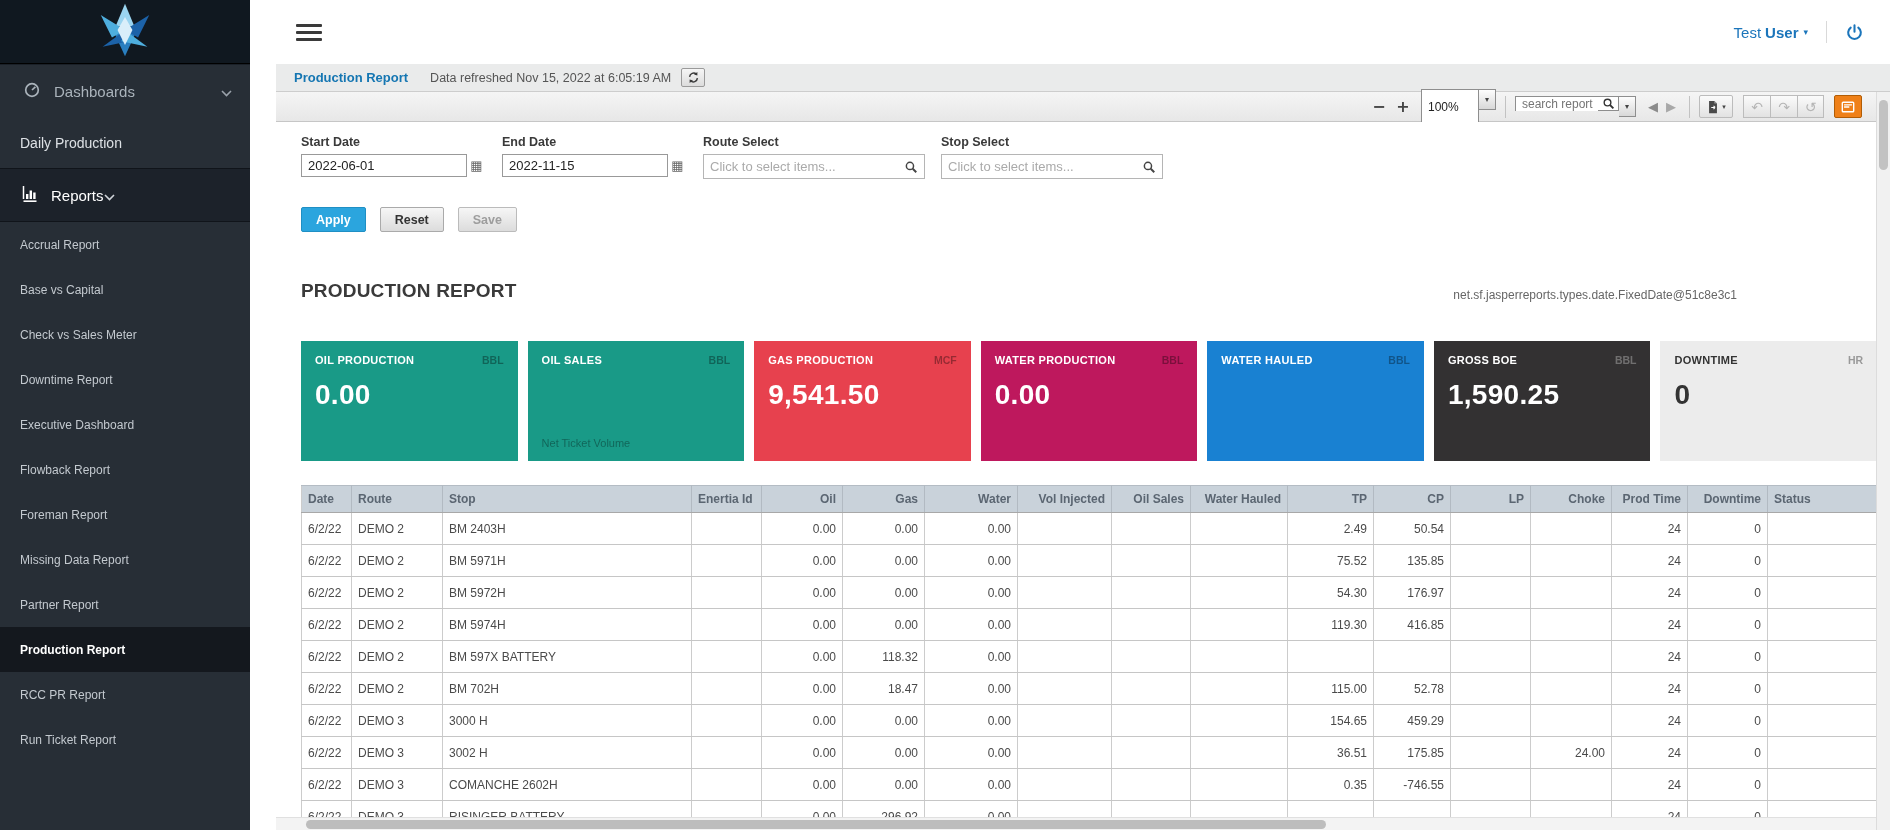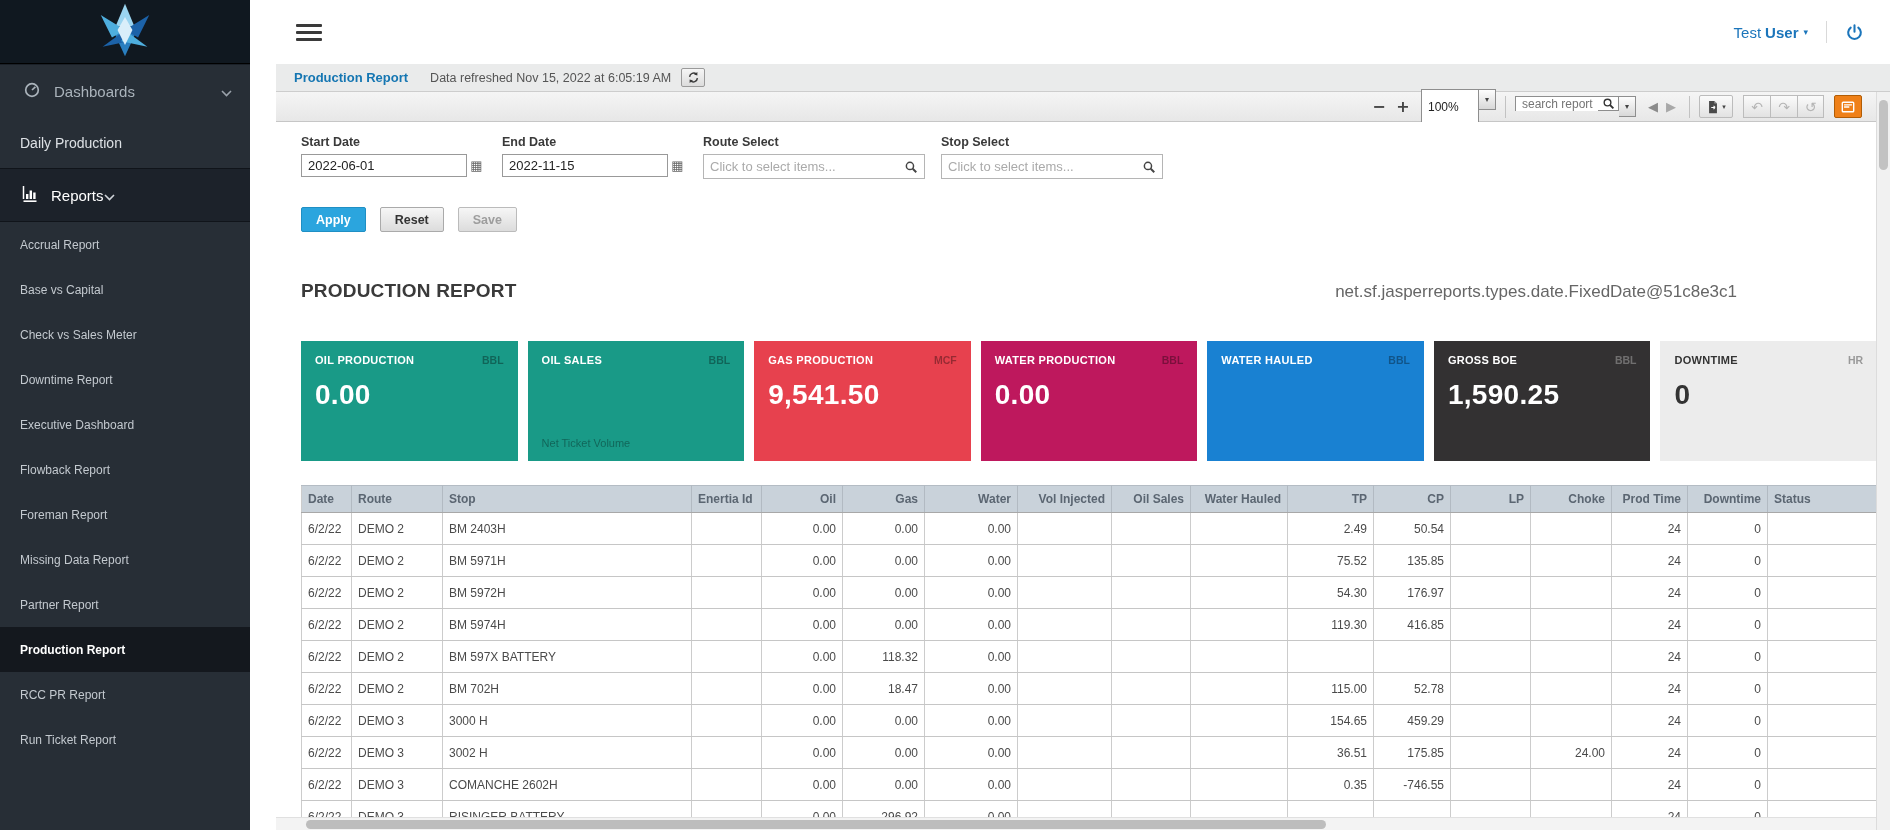--- a/index.html
+++ b/index.html
@@ -73,21 +73,21 @@
   
   .btn-row { display:flex; margin-top:28px; }
   .btn { height:25px; padding:0 14px; font-size:12.5px; font-weight:bold; border-radius:2px; display:flex; align-items:center; cursor:pointer; margin-right:14px; }
   .btn.apply { background:#2ba5de; border:1px solid #1f8fc4; color:#fff; }
   .btn.reset { background:linear-gradient(#f6f6f6,#dcdcdc); border:1px solid #aaa; color:#333; }
   .btn.save { background:linear-gradient(#f6f6f6,#dcdcdc); border:1px solid #bbb; color:#9d9d9d; cursor:default; }
 
   
   .title-row { display:flex; align-items:flex-end; margin-top:48px; height:22px; padding-right:153px; }
   .report-title { font-size:19px; font-weight:bold; color:#3a3a3a; letter-spacing:0.2px; }
-  .param-text { margin-left:auto; font-size:17px; color:#666;margin-top:12px; }
+  .param-text { margin-left:auto; font-size:12px; color:#666;margin-top:12px; }
 
   
   .cards { display:flex; gap:10px; margin-top:39px; margin-right:13px; }
   .card { flex:1; height:120px; position:relative; padding:13px 14px 0 14px; }
   .card-top { display:flex;gap:44px; }
   .card-title { font-size:11px; font-weight:bold; letter-spacing:0.3px; }
   .card-unit { margin-left:auto; font-size:10.5px; font-weight:bold; }
   .card-value { margin-top:13px; font-size:28px; font-weight:bold; letter-spacing:0.3px; }
   .card-note { position:absolute; left:14px; bottom:12px; font-size:11px; }
 

